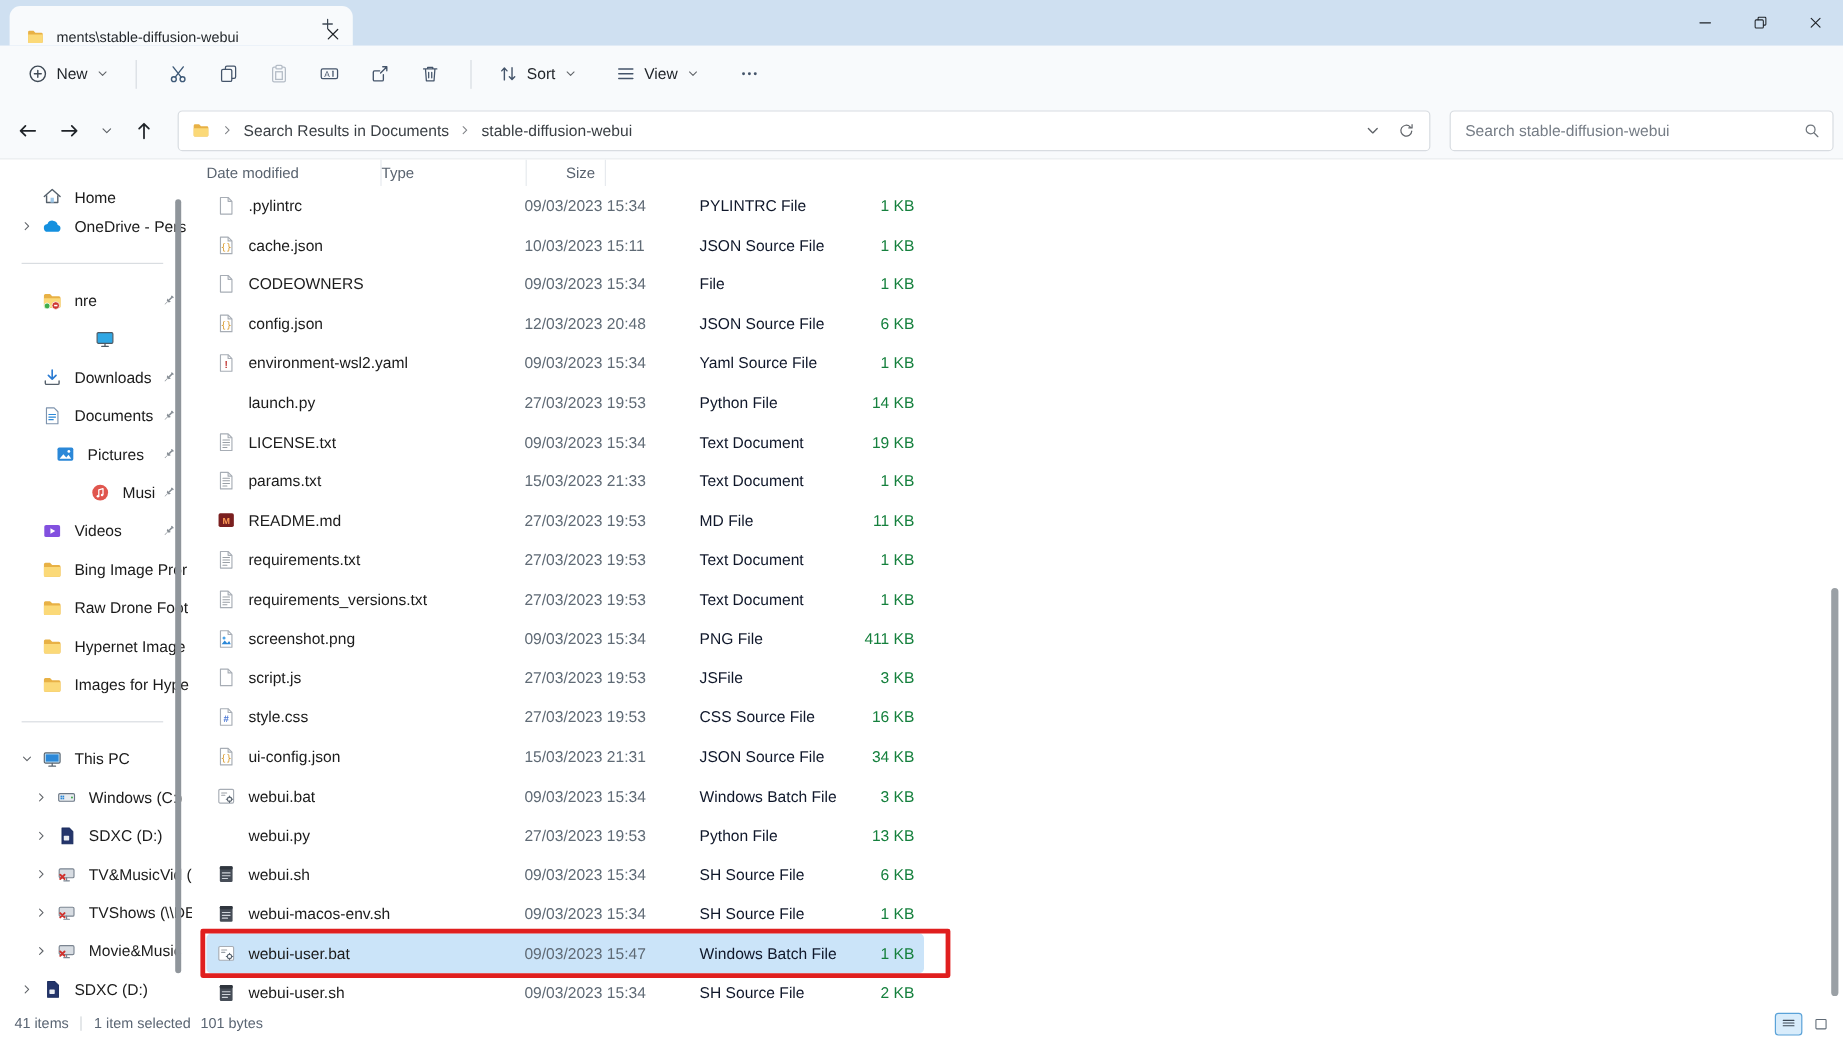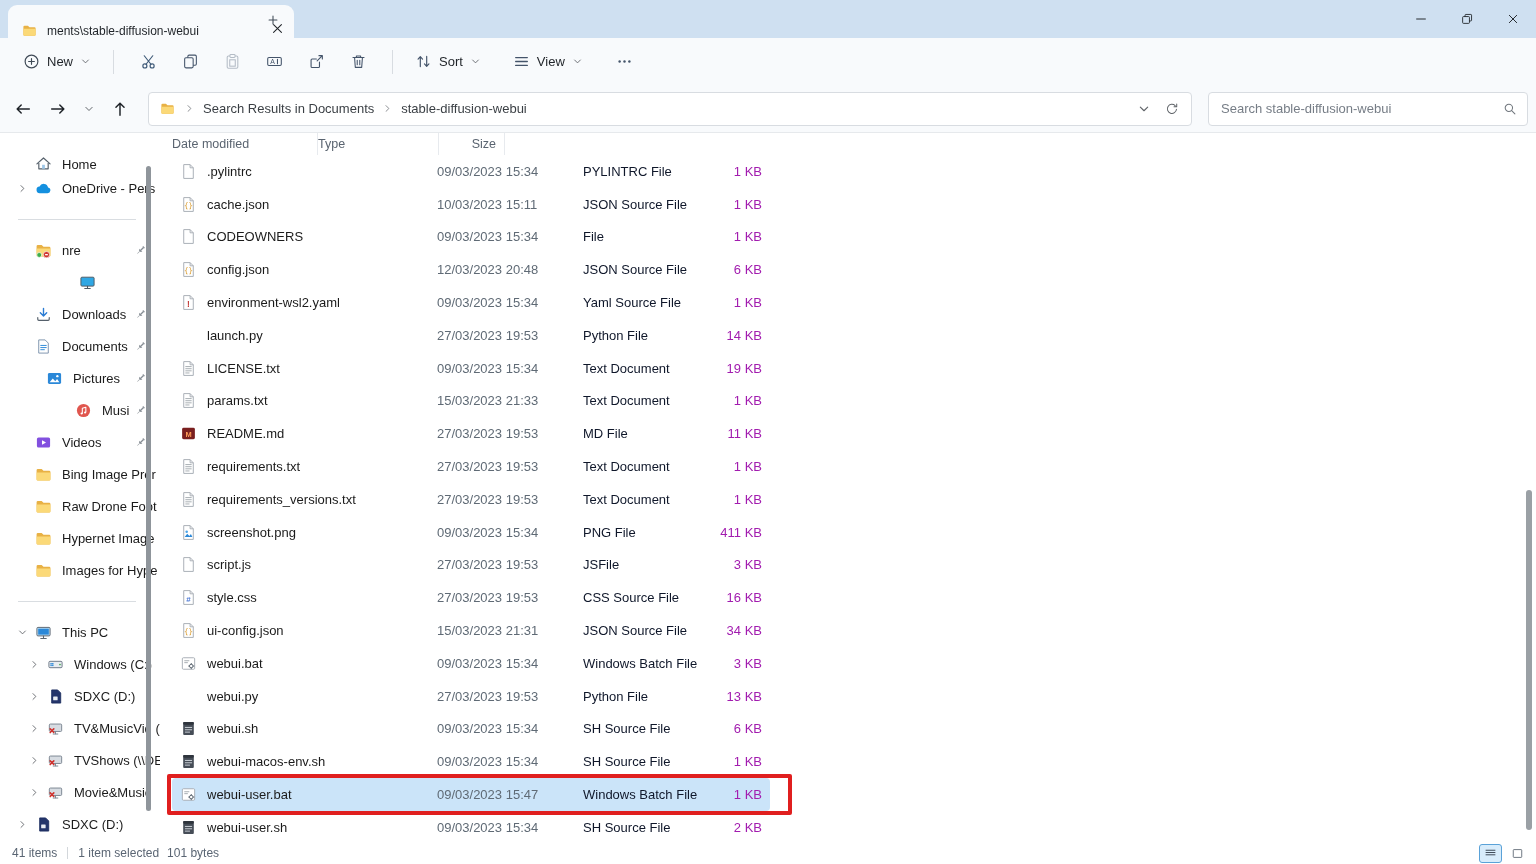--- a/index.html
+++ b/index.html
@@ -71,21 +71,21 @@
   .hcell.type{width:121px}
   .hcell.size{width:66px;justify-content:flex-end;padding-right:8px}
   .sort-caret{position:absolute;left:130px;top:-2px;width:13px;height:13px}
   .rows{position:absolute;top:22px;left:12px;width:598px}
   .row{height:32.8px;display:flex;align-items:center;font-size:13px;border-radius:4px;position:relative}
   .row.selected{background:#cbe4f9}
   .c-name{width:265px;display:flex;align-items:center;box-sizing:border-box;padding-left:8px;color:#1b1b1b}
   .f-icon{width:17px;height:17px;flex:none;margin-right:10px}
   .c-date{width:146px;color:#5f6a75}
   .c-type{width:121px;color:#0f172a}
-  .c-size{width:66px;box-sizing:border-box;padding-right:8px;text-align:right;color:#a21caf}
+  .c-size{width:66px;box-sizing:border-box;padding-right:8px;text-align:right;color:#15803d}
   .red-box{position:absolute;left:-5px;top:-4px;width:617px;height:33px;border:4px solid #e01f1f;
            border-radius:2px;pointer-events:none;z-index:5}
   .main-scroll{position:absolute;right:4px;top:357px;width:6px;height:340px;background:#9aa0a5;border-radius:3px}
 
   
   .statusbar{height:22px;display:flex;align-items:center;padding-left:12px;font-size:12px;color:#5a6573;
              background:#fff;position:relative}
   .st-div{width:1px;height:12px;background:#d3d7db;margin:0 10px}
   .st-group{margin-left:8px}
   .view-toggles{position:absolute;right:7px;top:0;height:22px;display:flex;align-items:center;gap:4px}

